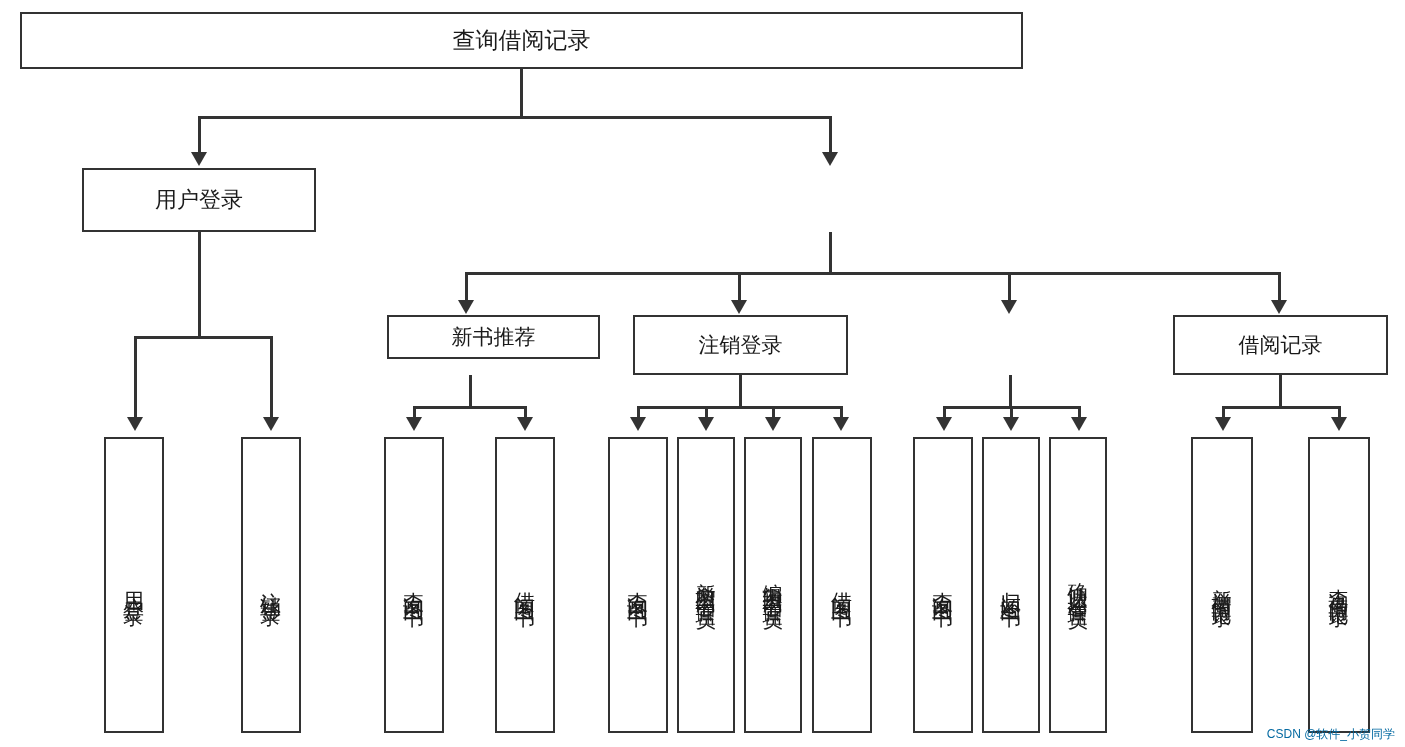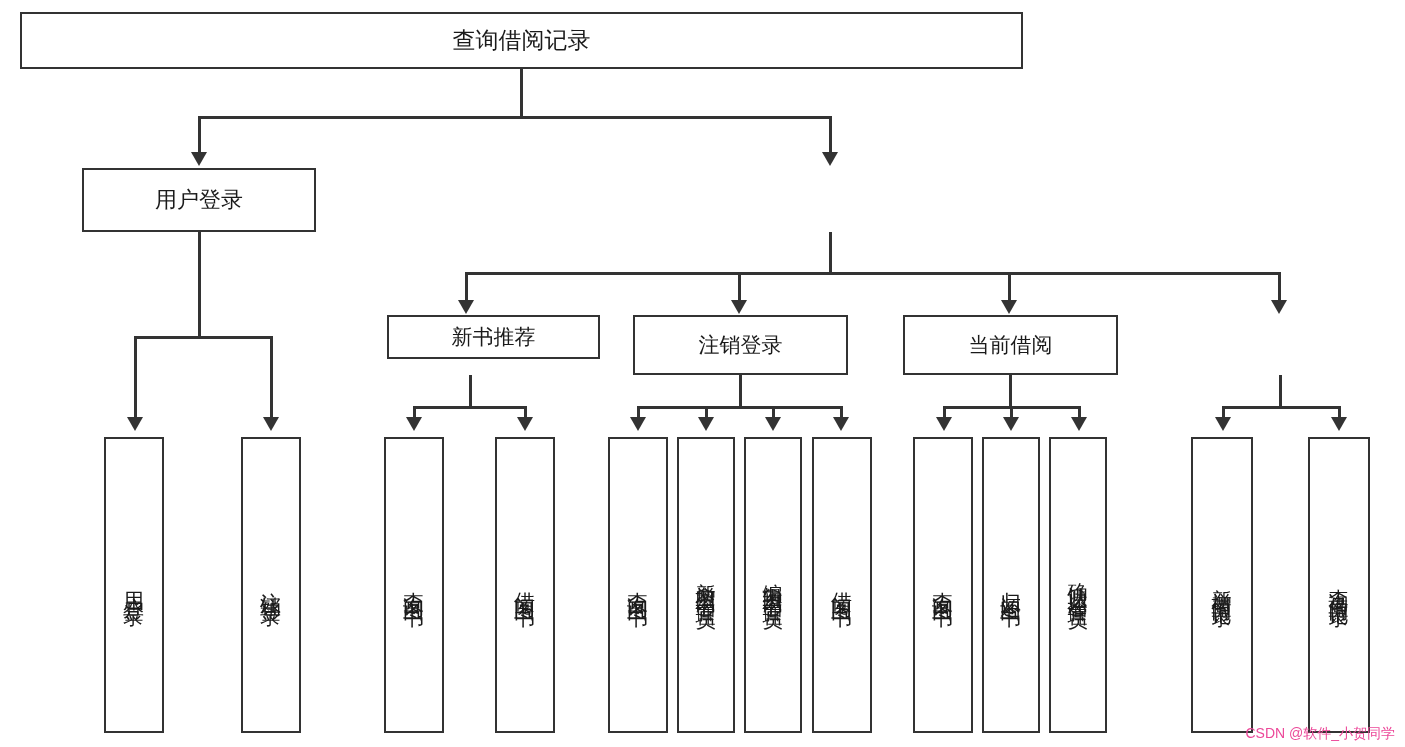--- a/index.html
+++ b/index.html
@@ -81,22 +81,22 @@
     border-left: 8px solid transparent;
     border-right: 8px solid transparent;
     border-top: 14px solid #333333;
     z-index: 2;
   }
   
   #watermark {
     position: absolute;
     right: 10px;
     bottom: 4px;
-    font-size: 14px;
-    color: #ec4899;
+    font-size: 12px;
+    color: #0369a1;
     z-index: 5;
     white-space: nowrap;
     pointer-events: none;
   }
 </style>
 </head>
 <body>
 
 <div id="canvas">
 
@@ -135,22 +135,22 @@
   <div class="arrow" style="left:1001px; top:300px;"></div>
   <div class="vline" style="left:1278px; top:272px; height:28px;"></div>
   <div class="arrow" style="left:1271px; top:300px;"></div>
 
   <div class="node level3" style="left:363px; top:315px; width:213px; height:44px;margin-left:24px;">
     <span>新书推荐</span>
   </div>
   <div class="node level3" style="left:633px; top:315px; width:215px; height:60px;">
     <span>注销登录</span>
   </div>
-  <div class="node level3" style="left:903px; top:315px; width:215px; height:60px;">
-    <span>当前借阅</span>
+  <div class="node level3" style="left:1173px; top:315px; width:215px; height:60px;">
+    <span>借阅记录</span>
   </div>
 
   <div class="vline" style="left:469px; top:375px; height:31px;"></div>
   <div class="hline" style="left:413px; top:406px; width:114px;"></div>
   <div class="vline" style="left:413px; top:406px; height:11px;"></div>
   <div class="arrow" style="left:406px; top:417px;"></div>
   <div class="vline" style="left:524px; top:406px; height:11px;"></div>
   <div class="arrow" style="left:517px; top:417px;"></div>
 
   <div class="vline" style="left:739px; top:375px; height:31px;"></div>

